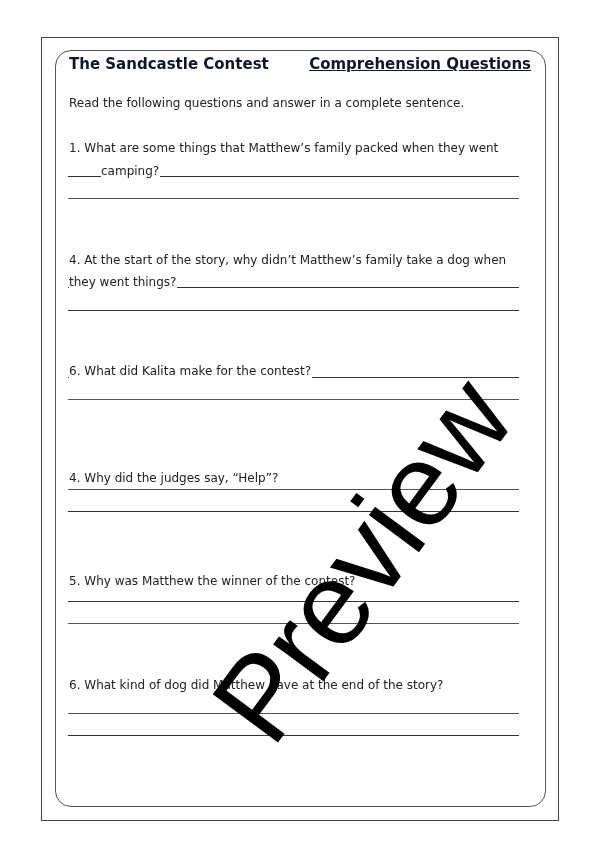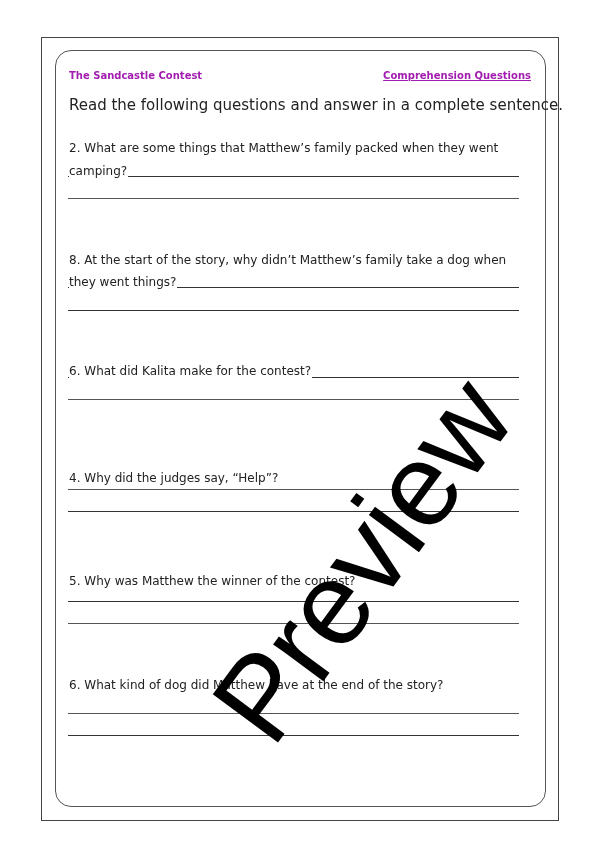--- a/index.html
+++ b/index.html
@@ -2,53 +2,53 @@
 <html><head>
 <meta charset="utf-8">
 <style>
   html, body { margin:0; padding:0; background:#ffffff; }
   body { width:600px; height:858px; position:relative; overflow:hidden;
          font-family:"DejaVu Sans", sans-serif; color:#222; }
   .outer-frame { position:absolute; left:41px; top:37px; width:518px; height:784px;
                  border:1px solid #444; box-sizing:border-box; }
   .inner-box { position:absolute; left:55px; top:50px; width:491px; height:757px;
                border:1px solid #555; border-radius:16px; box-sizing:border-box; }
-  .hdr { position:absolute; top:55px; font-weight:bold; font-size:10px; color:#a21caf;
-         white-space:nowrap;margin-top:15px; }
+  .hdr { position:absolute; top:55px; font-weight:bold; font-size:15px; color:#0f172a;
+         white-space:nowrap; }
   .hdr-left { left:69px; }
   .hdr-right { right:69px;text-decoration:underline; }
-  .instr { position:absolute; left:69px; top:96px; font-size:15px; color:#222; white-space:nowrap; }
+  .instr { position:absolute; left:69px; top:96px; font-size:12px; color:#222; white-space:nowrap; }
   .qline { position:absolute; left:69px; font-size:12px; color:#222; white-space:nowrap;
            background:#fff; padding-right:1px; }
   .rule { position:absolute; left:68px; width:451px; height:0; border-top:1px solid #333; }
   .rule.light { border-top-color:#555; }
   .watermark { position:absolute; left:362px; top:560px; transform:translate(-50%,-50%) rotate(-53.5deg);
                font-family:"Liberation Sans", sans-serif; font-size:118px; color:#000;
                white-space:nowrap; line-height:1; letter-spacing:-1px; pointer-events:none; }
 </style>
 </head>
 <body>
 
 <div class="outer-frame"></div>
 <div class="inner-box"></div>
 
 <div class="hdr hdr-left">The Sandcastle Contest</div>
 <div class="hdr hdr-right">Comprehension Questions</div>
 
 <div class="instr">Read the following questions and answer in a complete sentence.</div>
 
 <div>
-  <div class="qline" style="top:141px;">2. What are some things that Matthew’s family packed when they went</div>
+  <div class="qline" style="top:141px;">1. What are some things that Matthew’s family packed when they went</div>
   <div class="rule" style="top:176px;"></div>
-  <div class="qline" style="top:164px;">camping?</div>
+  <div class="qline" style="top:164px;margin-left:32px;">camping?</div>
   <div class="rule light" style="top:198px;"></div>
 </div>
 
 <div>
-  <div class="qline" style="top:253px;">8. At the start of the story, why didn’t Matthew’s family take a dog when</div>
+  <div class="qline" style="top:253px;">4. At the start of the story, why didn’t Matthew’s family take a dog when</div>
   <div class="rule" style="top:287px;"></div>
   <div class="qline" style="top:275px;">they went things?</div>
   <div class="rule" style="top:310px;"></div>
 </div>
 
 <div>
   <div class="rule" style="top:377px;"></div>
   <div class="qline" style="top:364px;">6. What did Kalita make for the contest?</div>
   <div class="rule light" style="top:399px;"></div>
 </div>

